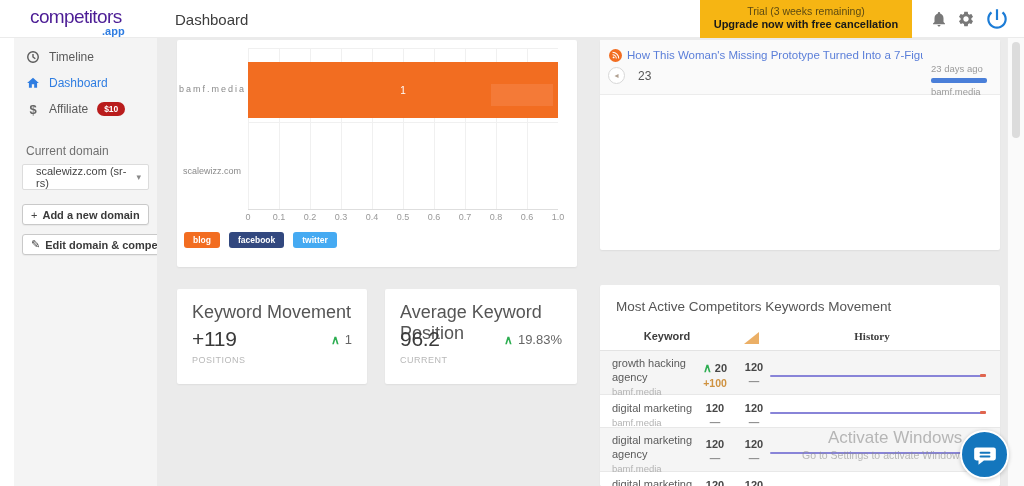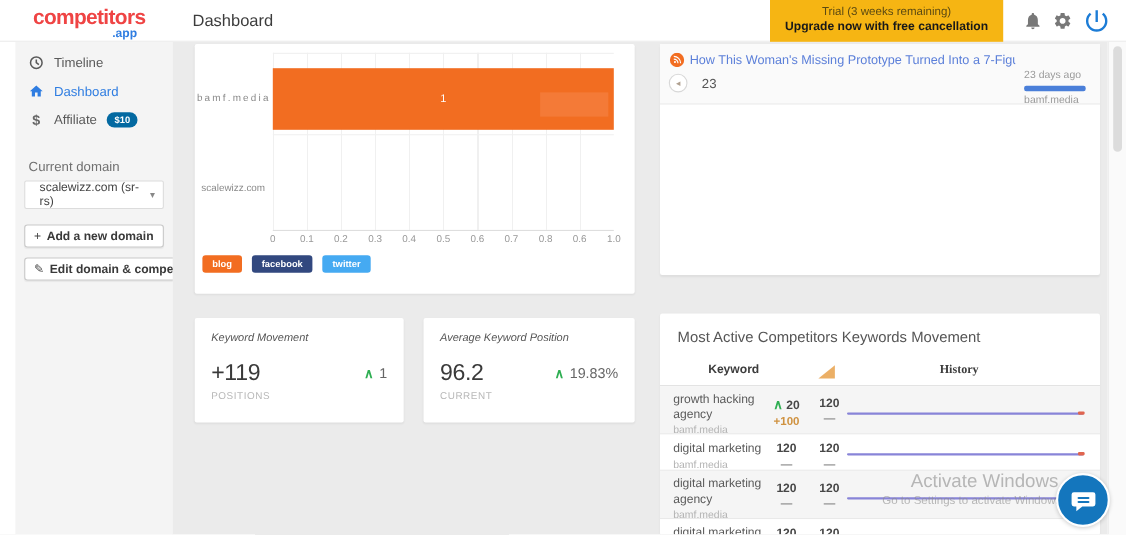--- a/index.html
+++ b/index.html
@@ -2,37 +2,37 @@
 <html><head>
 <meta charset="utf-8">
 <style>
   * { margin:0; padding:0; box-sizing:border-box; }
   body { font-family:"Liberation Sans", sans-serif; background:#fff; }
   .page { position:relative; width:1024px; height:486px; background:#fff; overflow:hidden; }
 
   
   .header { position:absolute; left:0; top:0; width:1024px; height:38px; background:#fff; border-bottom:1px solid #ebebeb; z-index:5; }
   .logo { position:absolute; left:30px; top:6px; width:110px; height:30px; cursor:pointer; }
-  .logo-main { font-size:19px; font-weight:bold; color:#ef4444; letter-spacing:-0.6px; }
+  .logo-main { font-size:19px; font-weight:normal; color:#4c1d95; letter-spacing:-0.6px; }
   .logo-sub { position:absolute; left:72px; top:19px; font-size:11px; font-weight:bold; color:#2f7de1; }
   .page-title { position:absolute; left:175px; top:11px; font-size:15px; color:#3c3c3c; }
   .trial-banner { position:absolute; left:700px; top:0; width:212px; height:38px; background:#f6b513; text-align:center; cursor:pointer; }
   .trial-line1 { font-size:10.5px; color:#5c4a12; padding-top:5px; }
   .trial-line2 { font-size:11px; font-weight:bold; color:#191919; margin-top:1px; }
   .hicon { position:absolute; top:10px; width:18px; height:18px; cursor:pointer; }
   .bell { left:930px; } .gear { left:957px; }
   .power { position:absolute; left:984px; top:6px; width:26px; height:26px; cursor:pointer; }
 
   
   .sidebar { position:absolute; left:14px; top:38px; width:143px; height:448px; background:#f4f4f4; }
   .nav-item { position:relative; display:flex; align-items:flex-start; gap:9px; height:26px; padding-left:12px; font-size:12px; color:#5a5a5a; cursor:pointer; }
   .nav-item.first { margin-top:12px; }
   .nav-item.active { color:#2f7de1; }
   .nav-icon { width:14px; height:14px; display:inline-flex; align-items:center; justify-content:center; font-size:13px; font-weight:bold; color:#666; }
-  .badge-green { background:#0369a1; color:#fff; font-size:8.5px; font-weight:bold; padding:2px 7px; border-radius:8px; }
+  .badge-green { background:#b91c1c; color:#fff; font-size:8.5px; font-weight:bold; padding:2px 7px; border-radius:8px; }
   .cd-label { margin:16px 0 6px 12px; font-size:12px; color:#707070; }
   .domain-select { display:flex; align-items:center; justify-content:space-between; margin:0 8px; height:26px; background:#fff; border:1px solid #dcdcdc; border-radius:2px; font-size:11px; color:#444; padding:0 7px 0 13px; cursor:pointer; }
   .select-caret { font-size:9px; color:#888; }
   .side-btn { display:inline-flex; align-items:center; gap:5px; margin:14px 0 0 8px; background:#fff; border:1px solid #c9c9c9; border-radius:3px; height:21px; padding:0 8px; font-size:11px; font-weight:bold; color:#3a3a3a; cursor:pointer; box-shadow:0 1px 1px rgba(0,0,0,0.05); white-space:nowrap; }
   .side-btn.edit { margin-top:9px; }
   .btn-icon { font-size:11px; font-weight:normal; color:#444; }
 
   
   .main-bg { position:absolute; left:157px; top:38px; width:850px; height:448px; background:#ebebeb; }
   .scroll-track { position:absolute; left:1007px; top:38px; width:17px; height:448px; background:#fafafa; border-left:1px solid #ececec; }
@@ -68,21 +68,21 @@
   .mention-time { font-size:9.5px; color:#9a9a9a;margin-top:16px; }
   .mention-bar { width:56px; height:5px; background:#4a7fd9; border-radius:2px; margin:4px 0 3px; }
   .mention-source { font-size:9.5px; color:#9a9a9a; }
   .share-wrap { position:absolute; left:8px; top:27px; display:flex; align-items:center; gap:13px; }
   .share-circle { width:17px; height:17px; border:1px solid #d8d8d8; border-radius:50%; background:#fff; display:flex; align-items:center; justify-content:center; font-size:8px; color:#b0a090; }
   .share-count { font-size:12px; color:#555; }
 
   
   .card-km { left:177px; top:289px; width:190px; height:95px; }
   .card-ap { left:385px; top:289px; width:192px; height:95px; }
-  .stat-title { position:absolute; left:15px; top:13px; font-size:10px; color:#555;font-style:italic; }
+  .stat-title { position:absolute; left:15px; top:13px; font-size:18px; color:#555; }
   .stat-value { position:absolute; left:15px; top:38px; font-size:21px; color:#3a3a3a; letter-spacing:-0.3px; }
   .stat-unit { position:absolute; left:15px; top:66px; font-size:9px; color:#b8b8b8; letter-spacing:0.5px; }
   .stat-delta { position:absolute; right:15px; top:43px; display:flex; align-items:center; gap:5px; }
   .caret-up { color:#2eae52; font-size:12px; font-weight:bold; }
   .delta-val { font-size:13px; color:#666; }
 
   
   .card-table { left:600px; top:285px; width:400px; height:201px; overflow:hidden; }
   .tbl-title { position:absolute; left:16px; top:14px; font-size:13.5px; color:#555; }
   .tbl-head { position:absolute; left:0; top:40px; width:400px; height:26px; border-bottom:1px solid #e3e3e3; }

